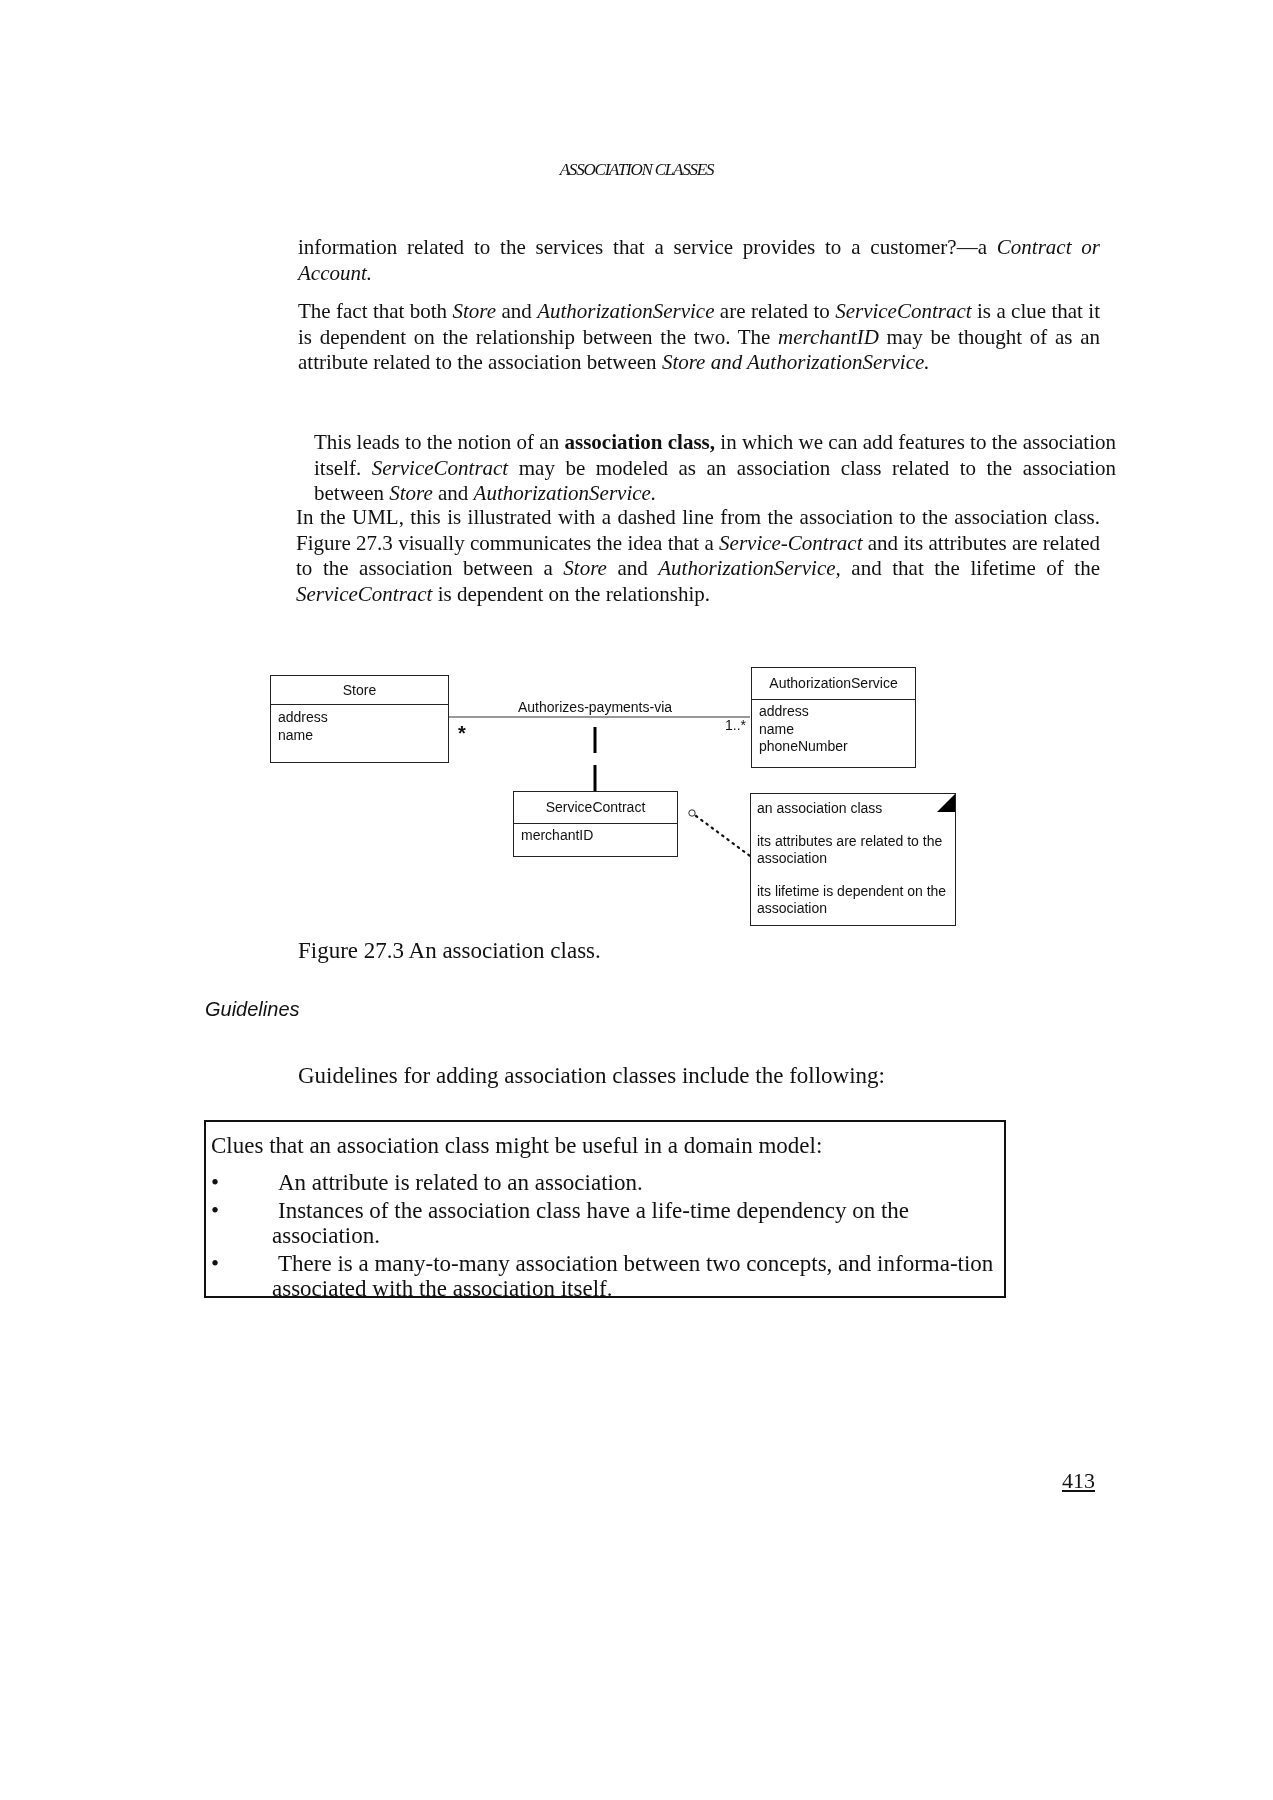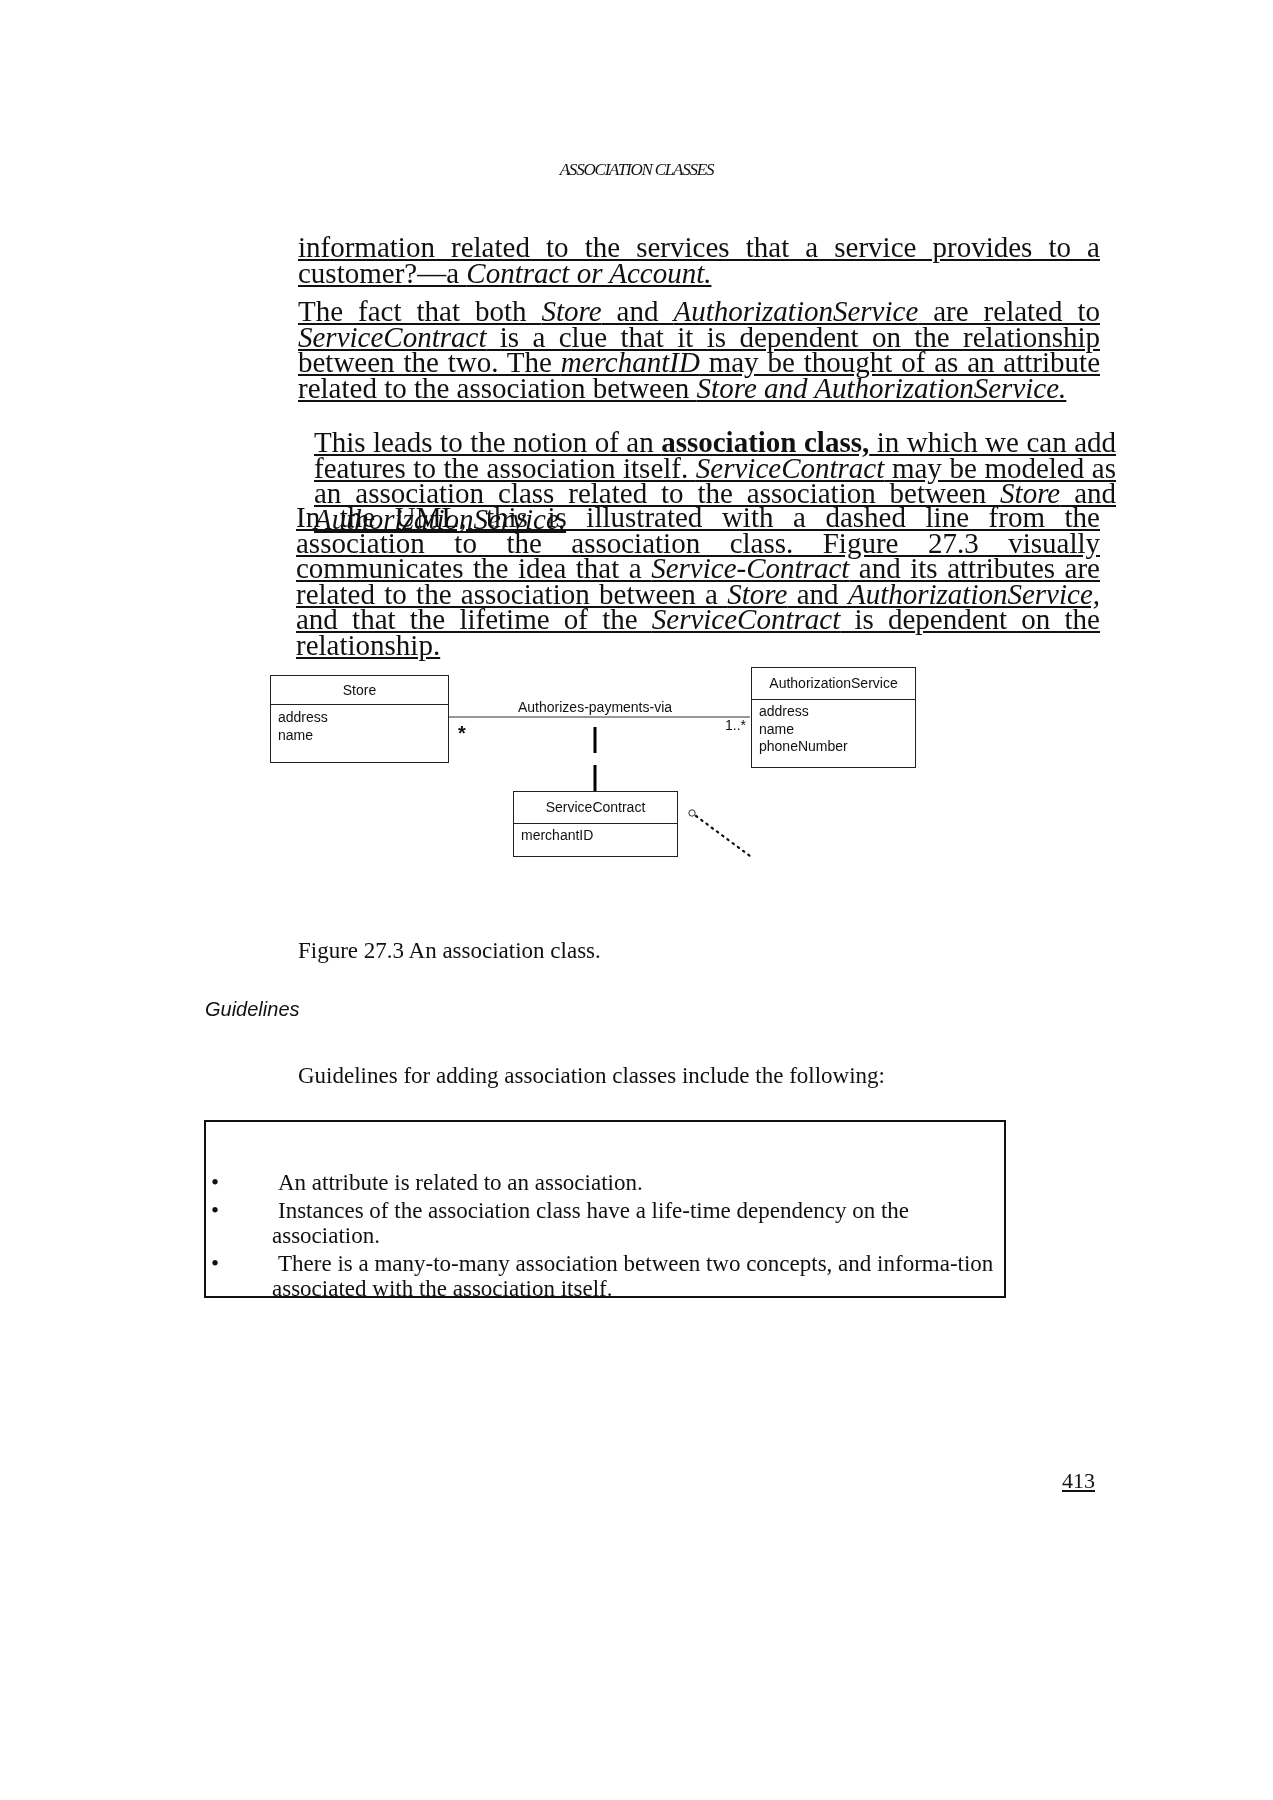--- a/index.html
+++ b/index.html
@@ -4,21 +4,21 @@
 <style>
   html, body { margin: 0; padding: 0; background: #ffffff; }
   body { width: 1273px; height: 1800px; position: relative; overflow: hidden; color: #111; }
   .serif { font-family: "Liberation Serif", "DejaVu Serif", serif; }
   .sans { font-family: "Liberation Sans", "DejaVu Sans", sans-serif; }
 
   .running-head { position: absolute; top: 160px; left: 0; width: 1273px; text-align: center;
     font-size: 17px; letter-spacing: -1.2px; font-style: italic; }
   .page-number { position: absolute; top: 1420px; left: 1062px; font-size: 22px; text-decoration: underline; margin-top: 48px; }
 
-  .para { position: absolute; left: 298px; width: 802px; font-size: 29px; line-height: 25.5px; text-align: justify; text-decoration: underline; }
+  .para { position: absolute; left: 298px; width: 802px; font-size: 21px; line-height: 25.5px; text-align: justify; }
   .para i { font-style: italic; }
   .para b { font-weight: bold; }
 
   #p1 { top: 235px; }
   #p2 { top: 299px; }
   #p3 { top: 414px; }
   #p4 { top: 505px; left: 296px; width: 804px; }
 
   
   .diagram { position: absolute; left: 270px; top: 655px; width: 700px; height: 280px; }
@@ -94,33 +94,40 @@
     </div>
   </div>
 
   <div class="uml-box" style="left:243px;top:136px;width:163px;height:64px">
     <div class="name" style="height:31px;line-height:31px">ServiceContract</div>
     <div class="attrs" style="padding-top:3px">
       <div>merchantID</div>
     </div>
   </div>
 
+  <div class="note" style="left:480px;top:138px;width:192px;height:119px">
+    <span class="corner-fill"></span>
+    <p>an association class</p>
+    <p>its attributes are related to the association</p>
+    <p>its lifetime is dependent on the association</p>
+  </div>
 
   <div class="diagram-label" style="left:248px;top:44px">Authorizes-payments-via</div>
   <div class="diagram-label" style="left:188px;top:67px;font-size:20px;font-weight:bold">*</div>
   <div class="diagram-label" style="left:455px;top:62px">1..*</div>
 </div>
 
 <div class="caption">Figure 27.3 An association class.</div>
 
 <div class="section-heading sans">Guidelines</div>
 
 <div class="lead">Guidelines for adding association classes include the following:</div>
 
 <div class="guideline-box">
+  <div class="title">Clues that an association class might be useful in a domain model:</div>
   <ul>
     <li>
       <span class="bullet">•</span>
       <span class="text">An attribute is related to an association.</span>
     </li>
     <li>
       <span class="bullet">•</span>
       <span class="text" style="padding-right:40px">Instances of the association class have a life-time dependency on the association.</span>
     </li>
     <li>

